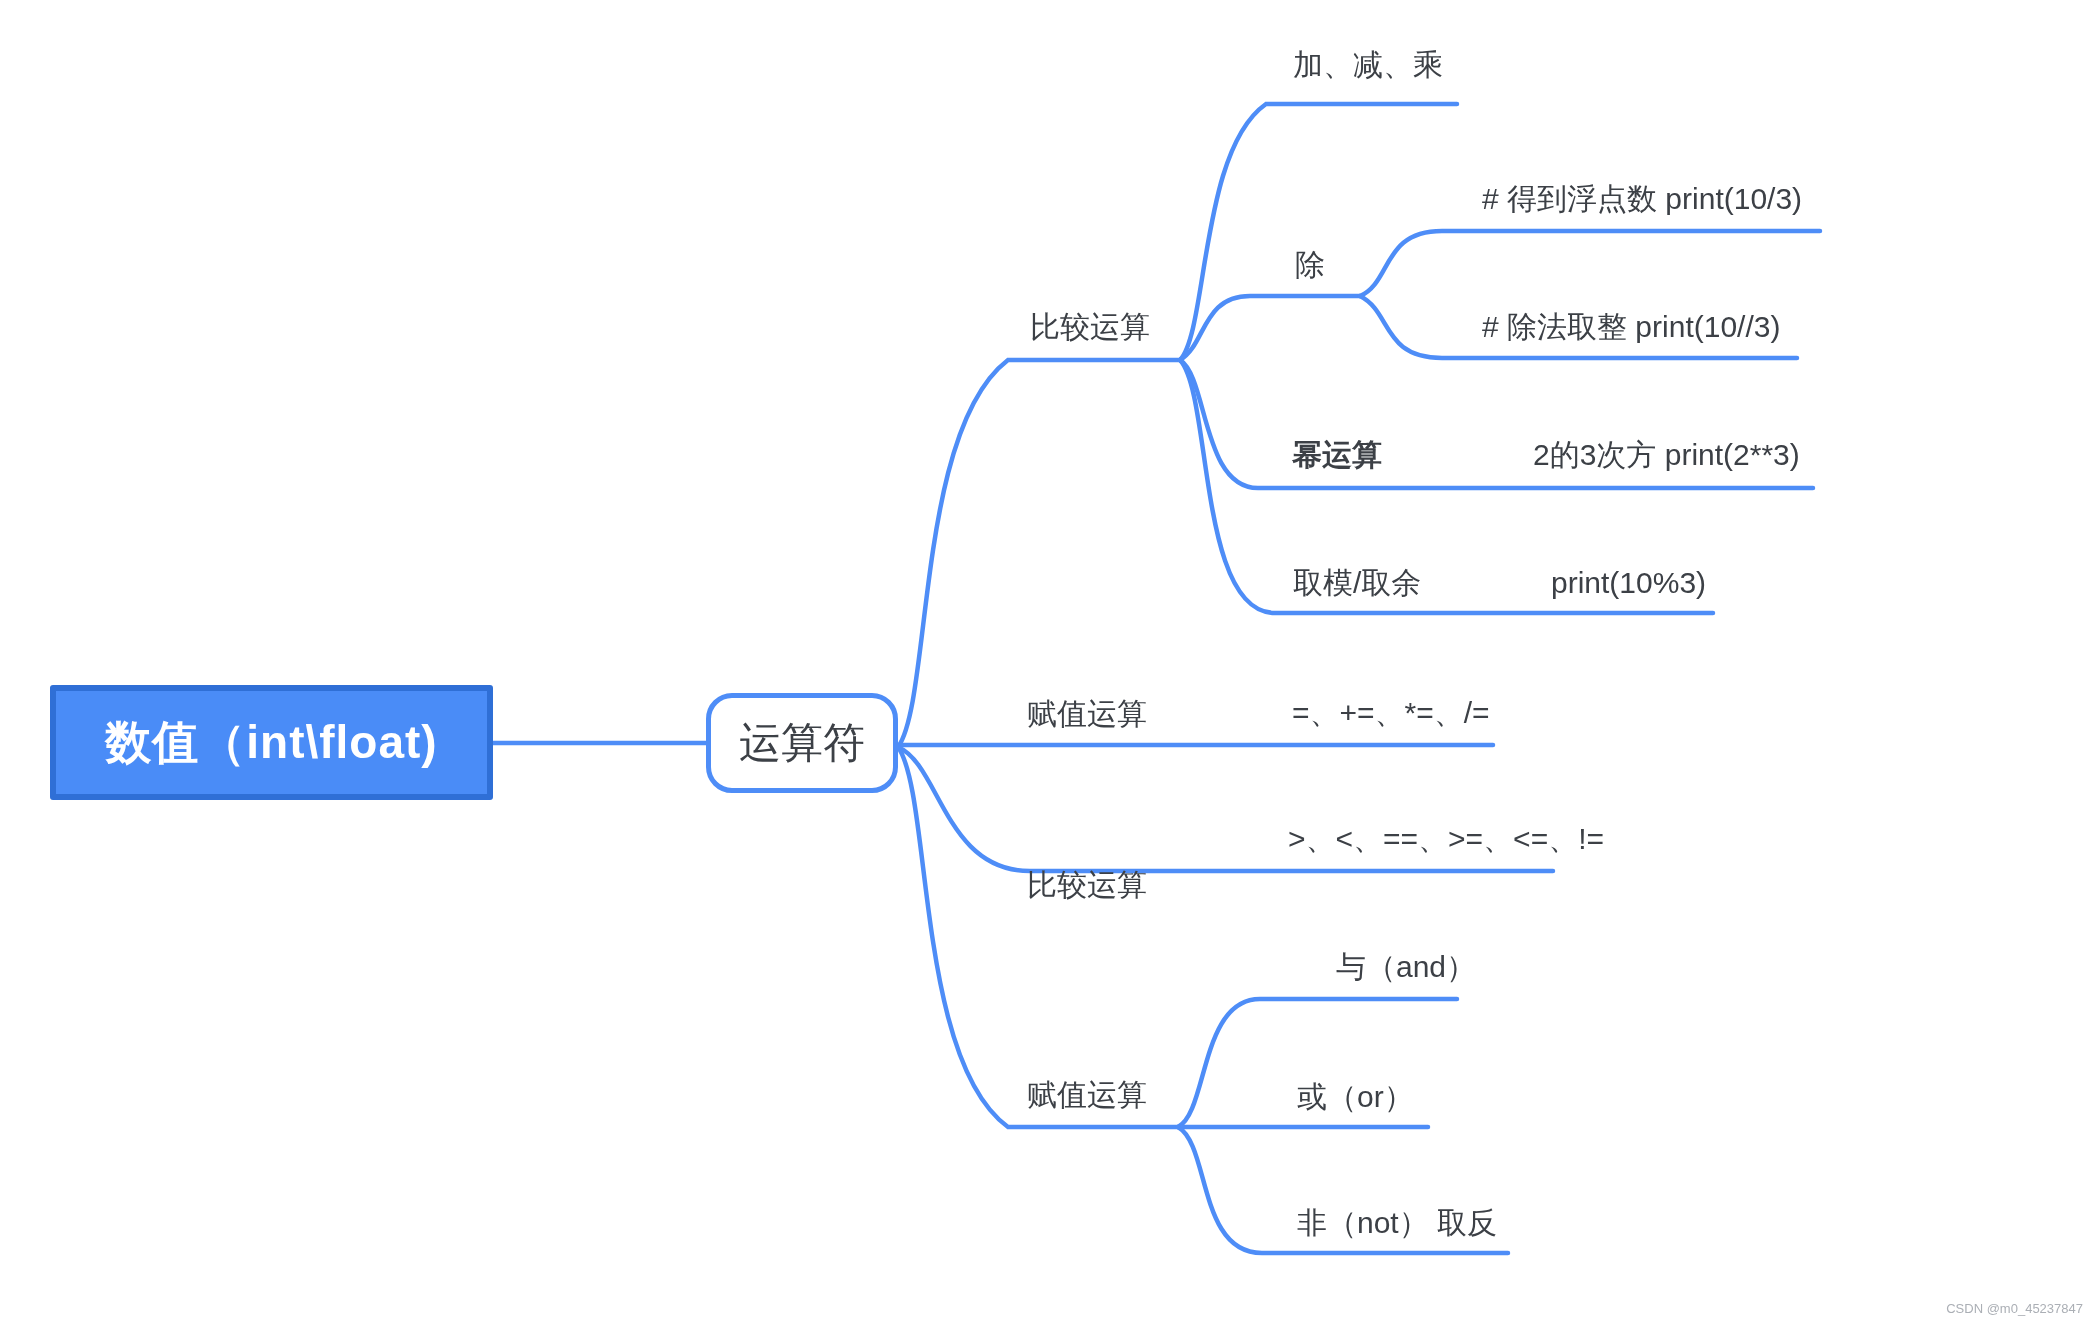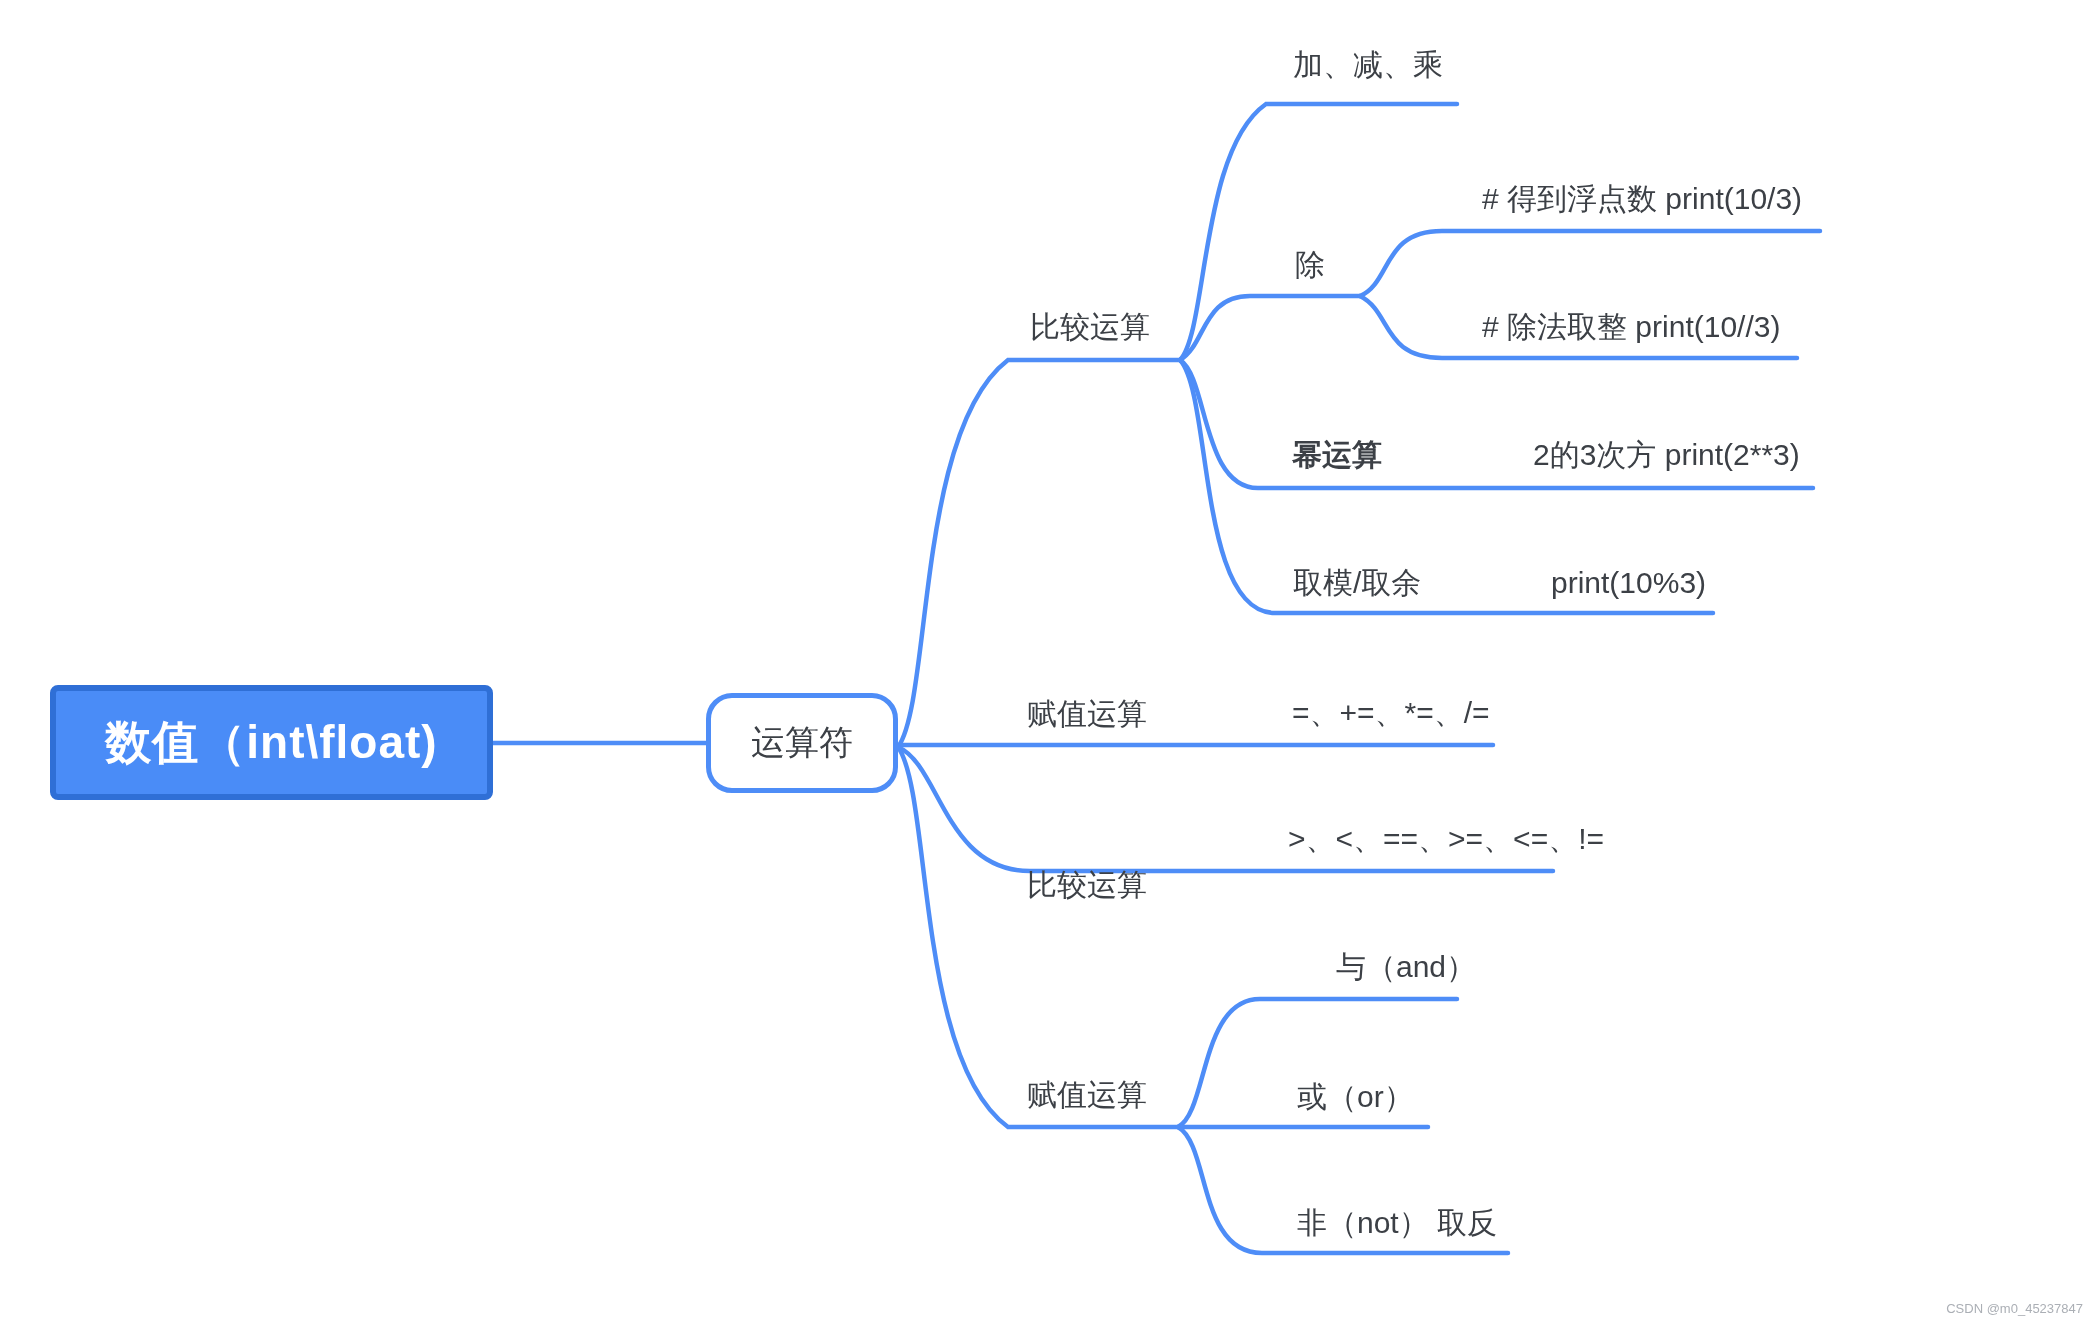--- a/index.html
+++ b/index.html
@@ -22,34 +22,34 @@
   #wires path{fill:none;stroke:var(--line);stroke-width:4.5;stroke-linecap:round;}
   .node-box{
     position:absolute;
     display:flex;align-items:center;justify-content:center;
     box-sizing:border-box;
   }
   .root-box{
     left:50px;top:685px;width:443px;height:115px;
     background:var(--rootFill);
     border:6px solid var(--rootBorder);
-    border-radius:8px;
+    border-radius:3px;
   }
   .root-label{
     color:#FFFFFF;font-size:46px;font-weight:600;
     letter-spacing:1px;white-space:nowrap;
   }
   .hub-box{
     left:706px;top:693px;width:192px;height:100px;
     background:#FFFFFF;
     border:5px solid var(--line);
     border-radius:26px;
   }
   .hub-label{
-    color:var(--topicText);font-size:34px;white-space:nowrap;
+    color:var(--topicText);font-size:42px;white-space:nowrap;
   }
   .topic{
     position:absolute;
     color:var(--topicText);
     font-size:30px;line-height:34px;
     white-space:nowrap;
   }
   .watermark{
     position:absolute;right:15px;top:1301px;
     color:var(--watermark);font-size:13px;white-space:nowrap;

